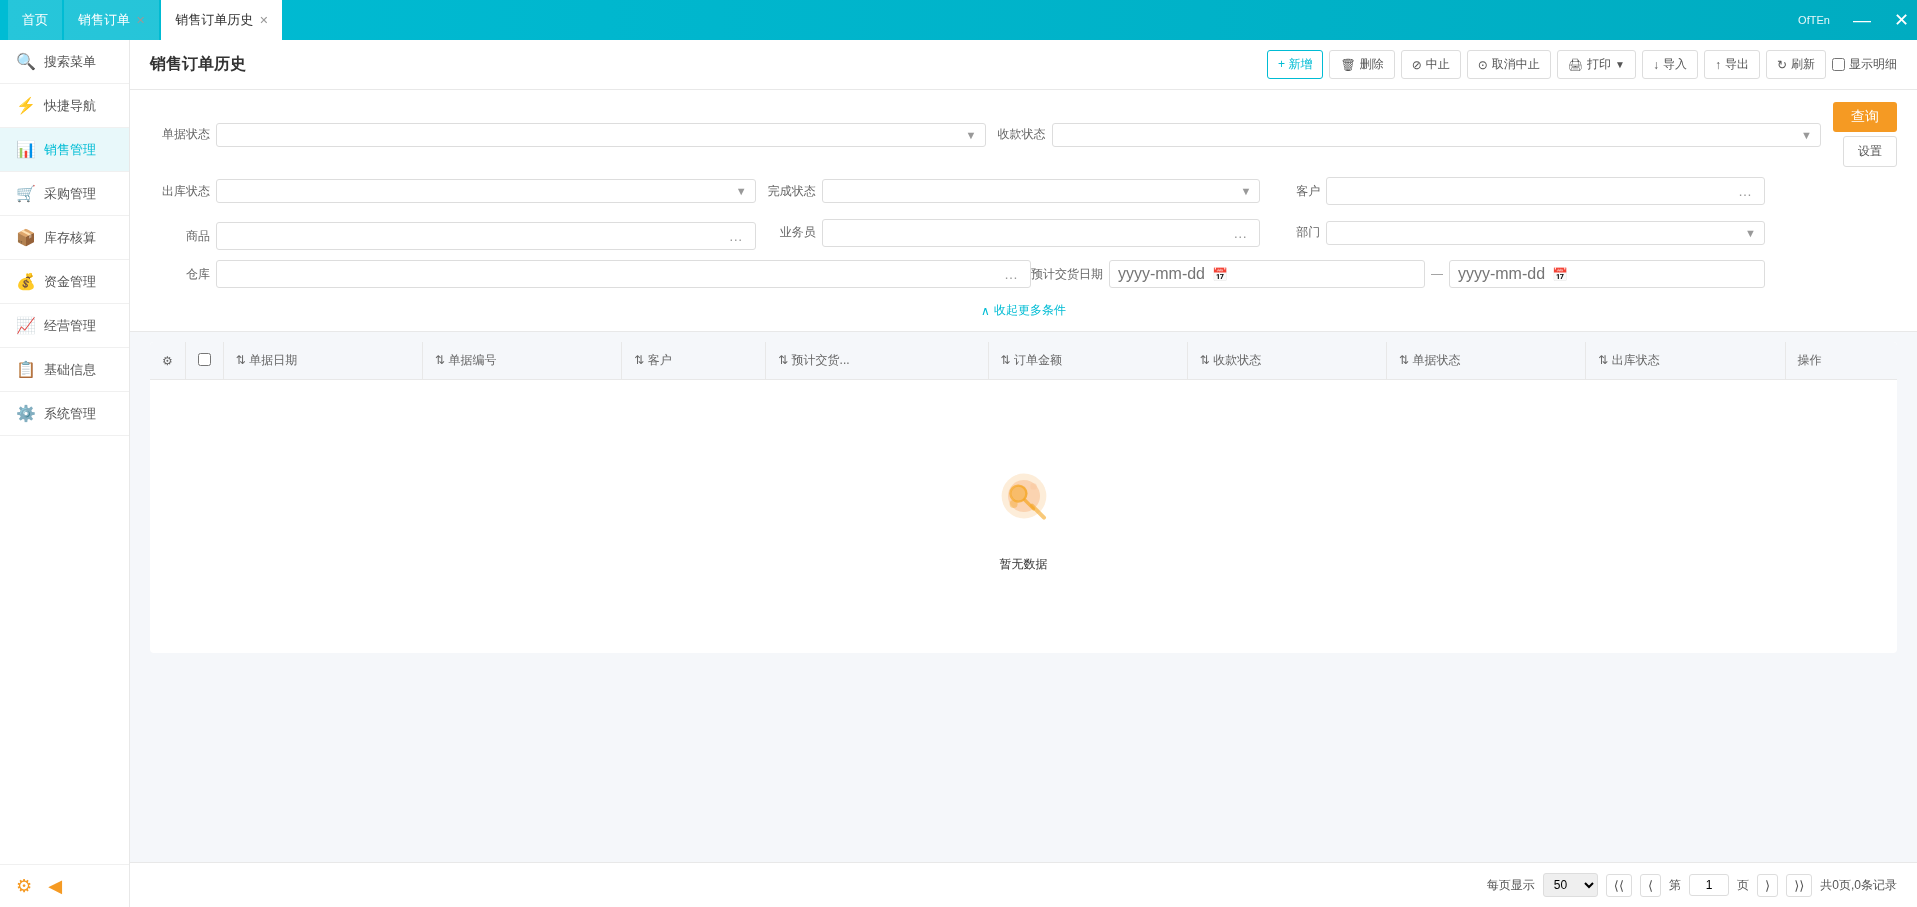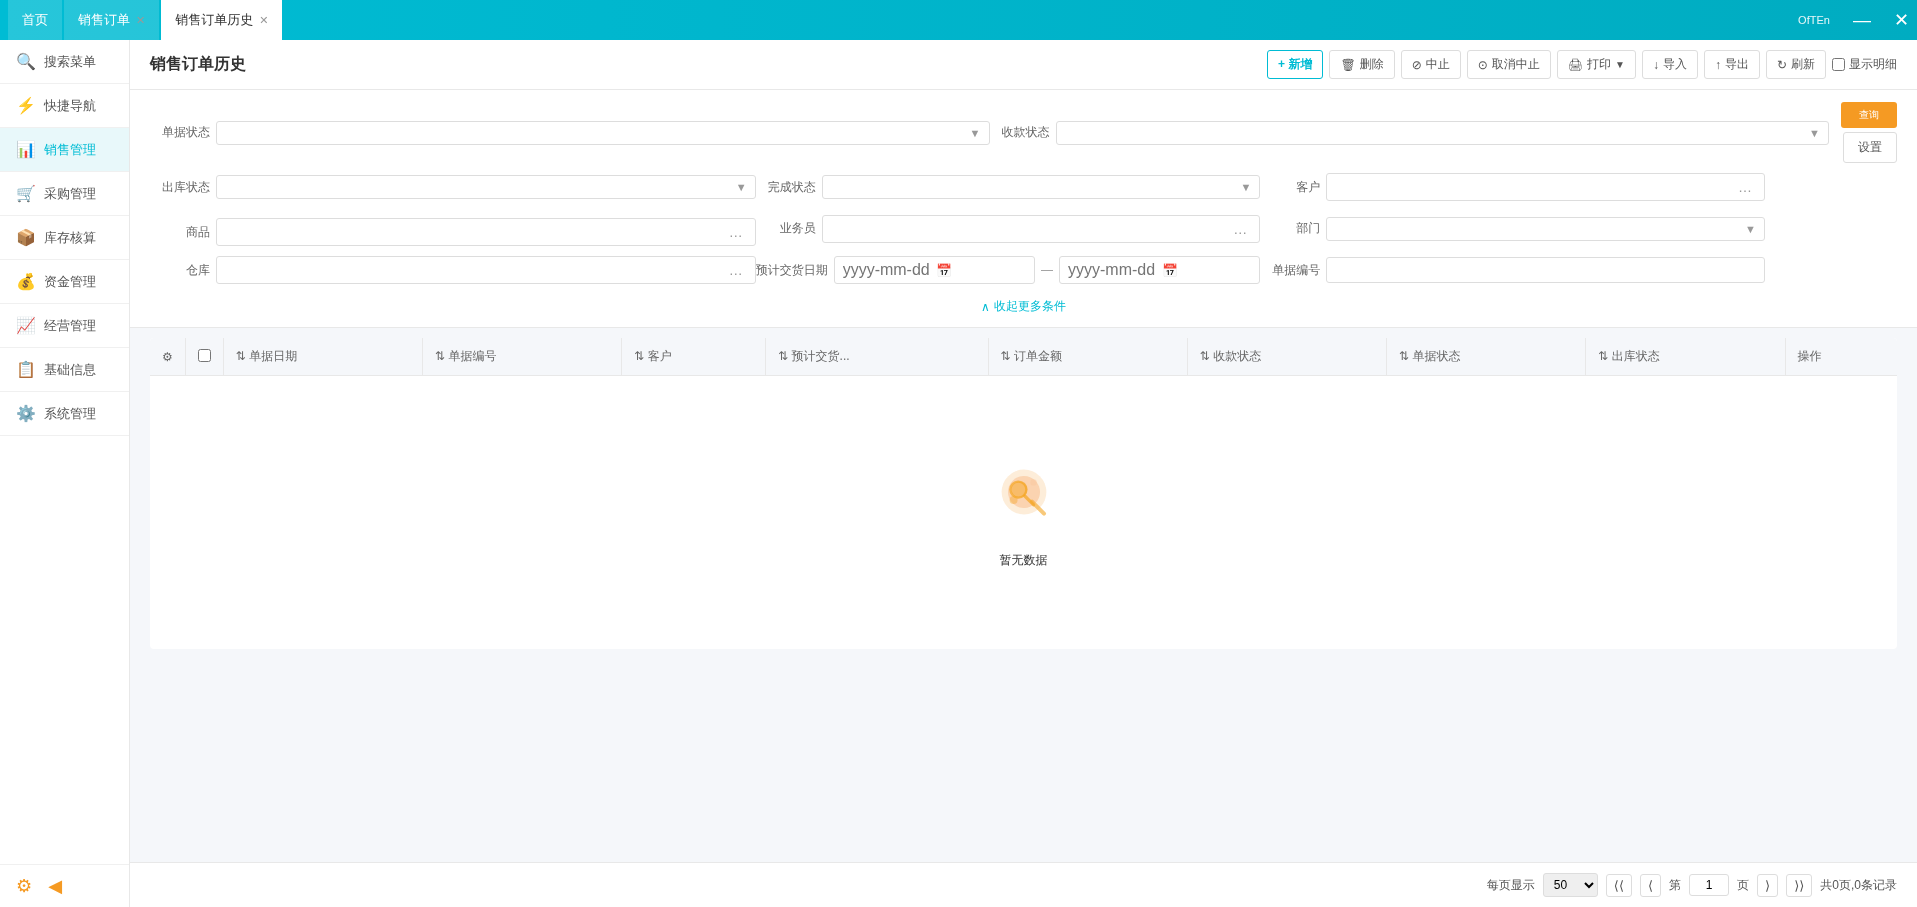--- a/index.html
+++ b/index.html
@@ -124,30 +124,30 @@
       align-items: center;
       gap: 4px;
       padding: 5px 10px;
       border: 1px solid #ddd;
       border-radius: 3px;
       background: #fff;
       cursor: pointer;
       font-size: 12px;
       color: #555;
     }
-    .btn-new { color: #00bcd4; border-color: #00bcd4; font-weight: bold; }
+    .btn-new { color: #00bcd4; border-color: #00bcd4; }
     .toolbar-checkbox { display: flex; align-items: center; gap: 4px; font-size: 12px; color: #555; cursor: pointer; }
     .query-btn {
       background: #f59a23;
       color: #fff;
       border: none;
       padding: 6px 18px;
       border-radius: 3px;
       cursor: pointer;
-      font-size: 10px;
+      font-size: 14px;
     }
     .set-btn {
       background: #fff;
       color: #555;
       border: 1px solid #ddd;
       padding: 6px 14px;
       border-radius: 3px;
       cursor: pointer;
       font-size: 12px;
     }
@@ -562,24 +562,20 @@
           <span class="filter-label filter-label-wide">预计交货日期</span>
           <div class="date-input-wrap" style="flex:1;">
             <input class="date-input-field" type="text" placeholder="yyyy-mm-dd" style="">
             <span class="cal-icon">📅</span>
           </div>
           <span class="date-separator">—</span>
           <div class="date-input-wrap" style="flex:1;">
             <input class="date-input-field" type="text" placeholder="yyyy-mm-dd" style="">
             <span class="cal-icon">📅</span>
           </div>
-        </div>
-        <div class="filter-item" style="flex:1;">
-          <span class="filter-label">单据编号</span>
-          <input class="filter-input" type="text" style="">
         </div>
         <div style="width:120px; margin-left:12px;"></div>
       </div>
 
       <div class="collapse-more">
         <span>∧</span>
         <span>收起更多条件</span>
       </div>
     </div>
 

